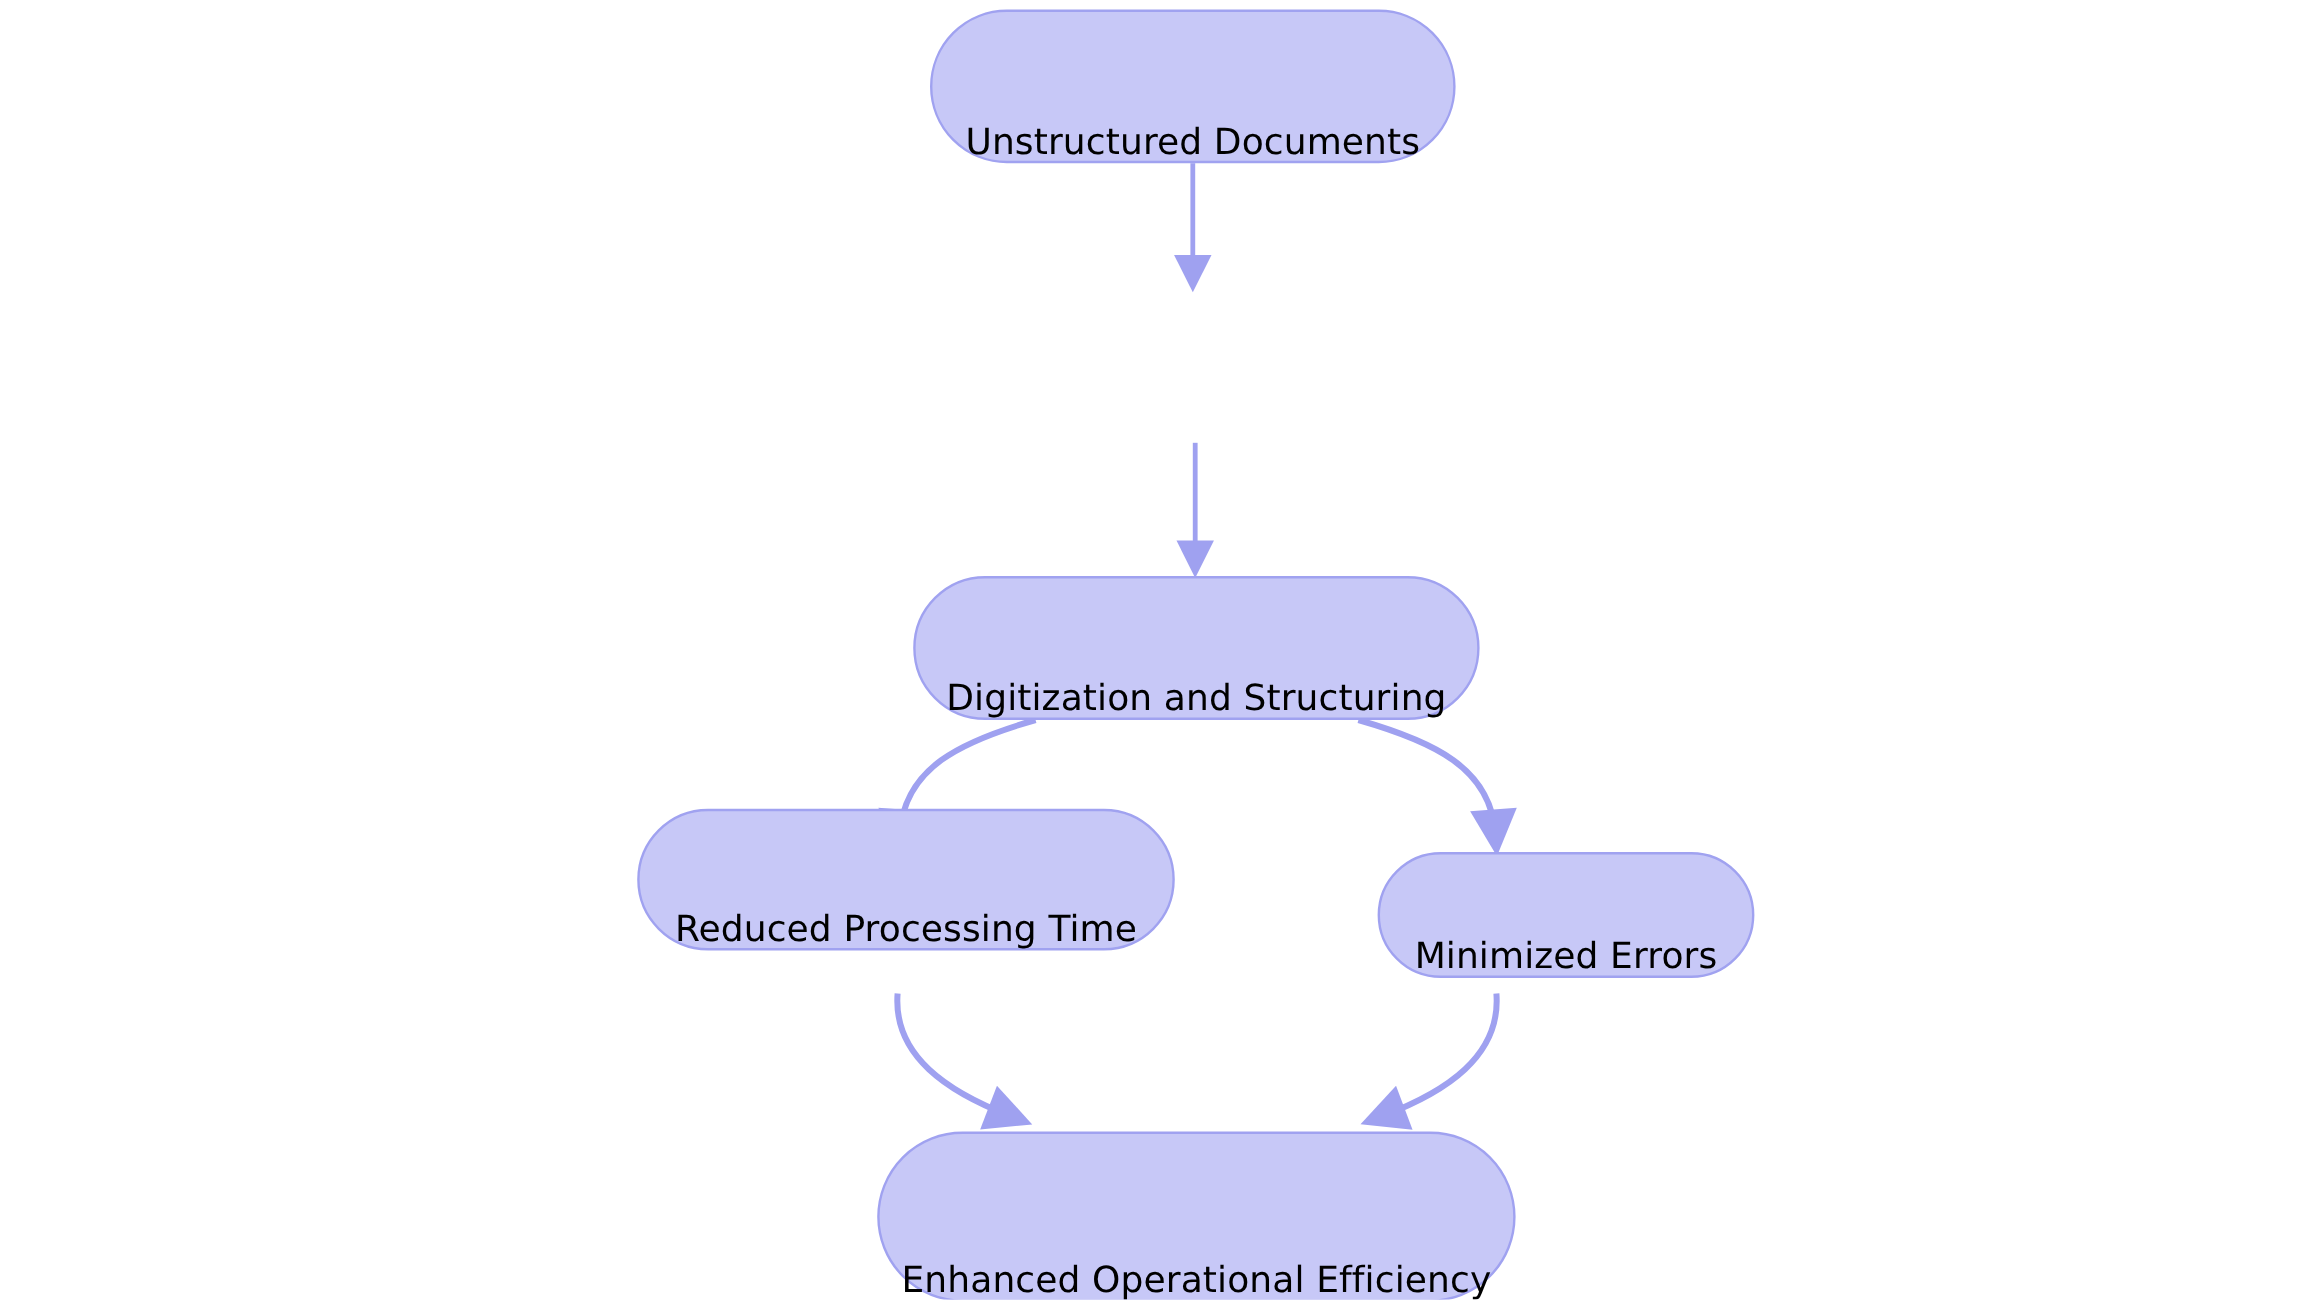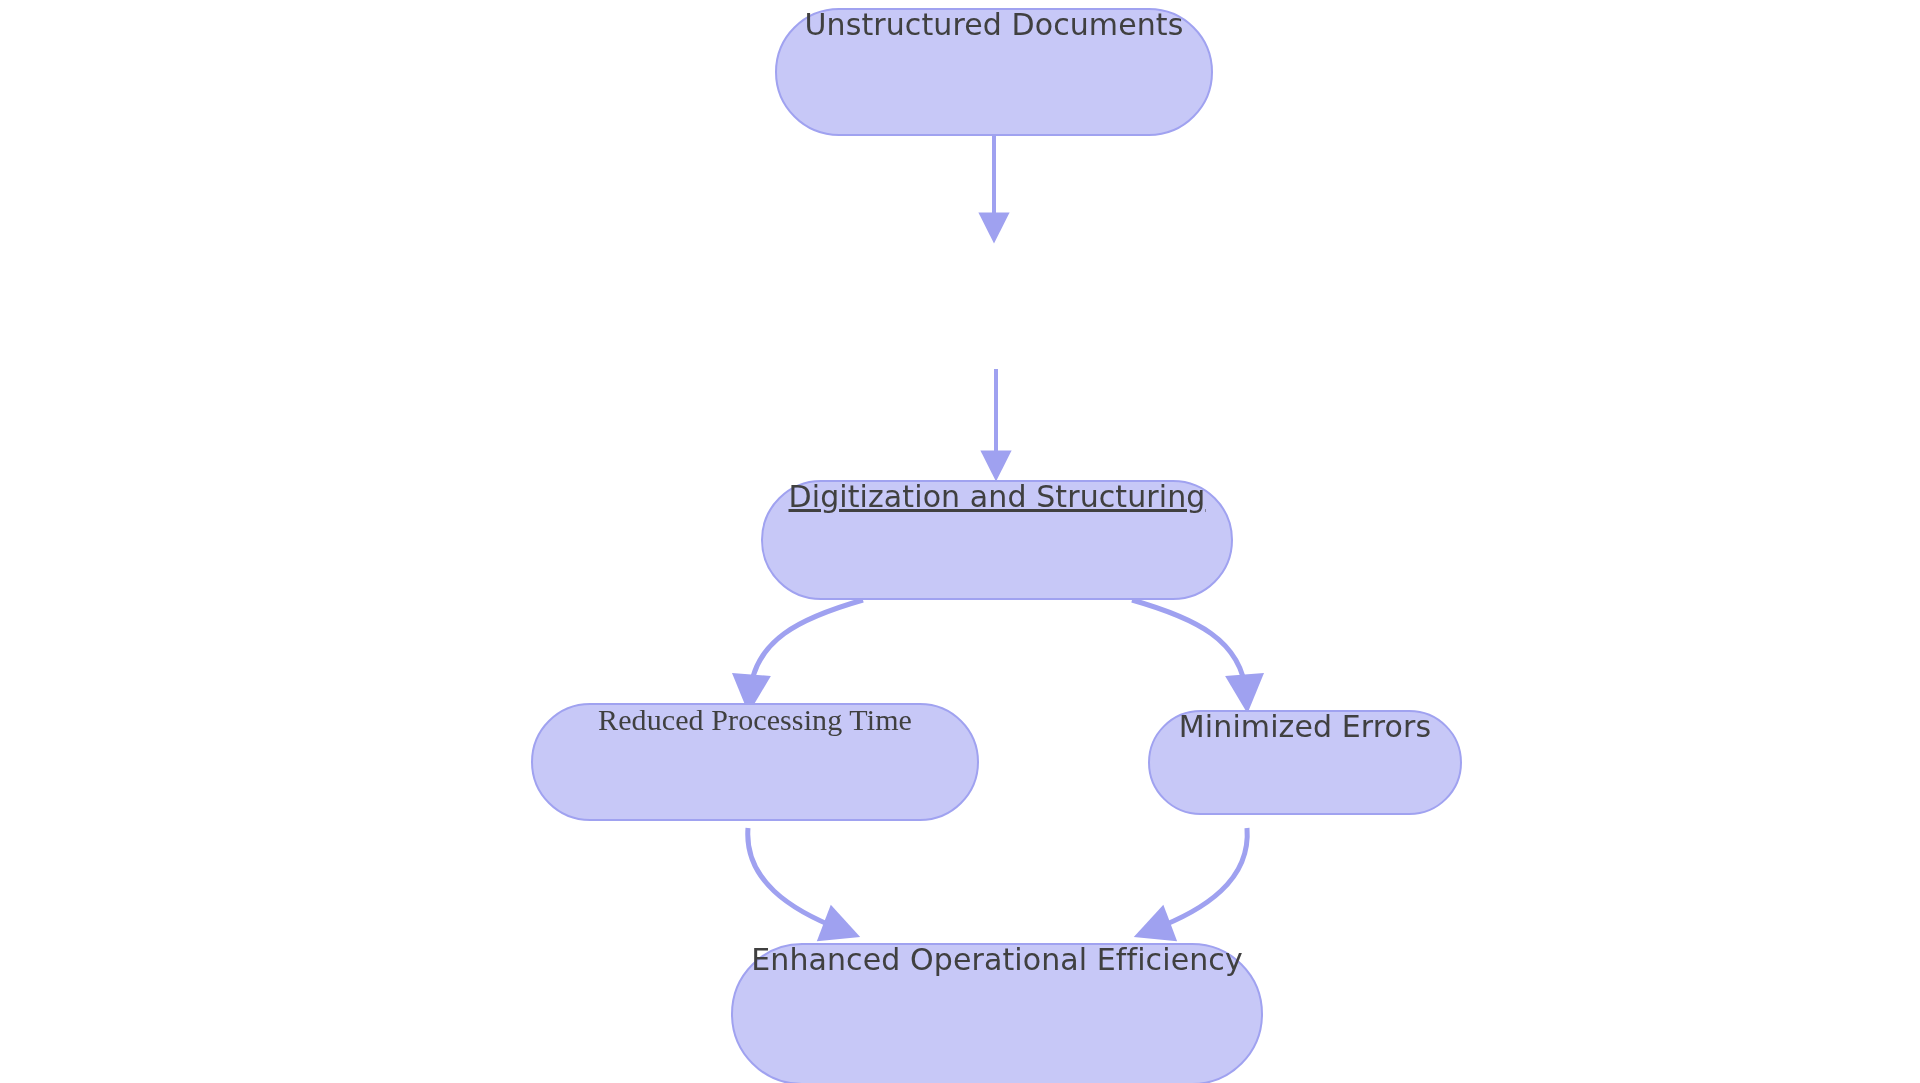--- a/index.html
+++ b/index.html
@@ -26,26 +26,26 @@
     left: 0;
     top: 0;
     width: 1920px;
     height: 1083px;
     pointer-events: none;
   }
   .node {
     position: absolute;
     box-sizing: border-box;
     display: flex;
-    align-items: flex-start;
+    align-items: flex-end;
     justify-content: center;
     background: #c7c8f7;
     border: 2px solid #a0a2f0;
     border-radius: 9999px;
-    color: #404040;
+    color: #000000;
     font-size: 30px;
     font-weight: 400;
     letter-spacing: 0.1px;
     white-space: nowrap;
   }
   .node-label {
     display: block;
     line-height: 1;
     padding: 0 6px;
   }
@@ -85,25 +85,25 @@
     <g>
       <path d="M 1247 828 C 1251 880, 1205 910, 1152 930" stroke="#9fa1f0" stroke-width="5" fill="none" marker-end="url(#arrowhead)"></path>
     </g>
   </svg>
 
   <div class="node" style="left:775px; top:8px; width:438px; height:128px;">
     <span class="node-label">Unstructured Documents</span>
   </div>
 
 
-  <div class="node" style="left:761px; top:480px; width:472px; height:120px;text-decoration:underline;">
+  <div class="node" style="left:761px; top:480px; width:472px; height:120px;">
     <span class="node-label">Digitization and Structuring</span>
   </div>
 
-  <div class="node" style="left:531px; top:703px; width:448px; height:118px;font-family:Liberation Serif, serif;">
+  <div class="node" style="left:531px; top:674px; width:448px; height:118px;">
     <span class="node-label">Reduced Processing Time</span>
   </div>
 
   <div class="node" style="left:1148px; top:710px; width:314px; height:105px;">
     <span class="node-label">Minimized Errors</span>
   </div>
 
   <div class="node" style="left:731px; top:943px; width:532px; height:142px;">
     <span class="node-label">Enhanced Operational Efficiency</span>
   </div>

